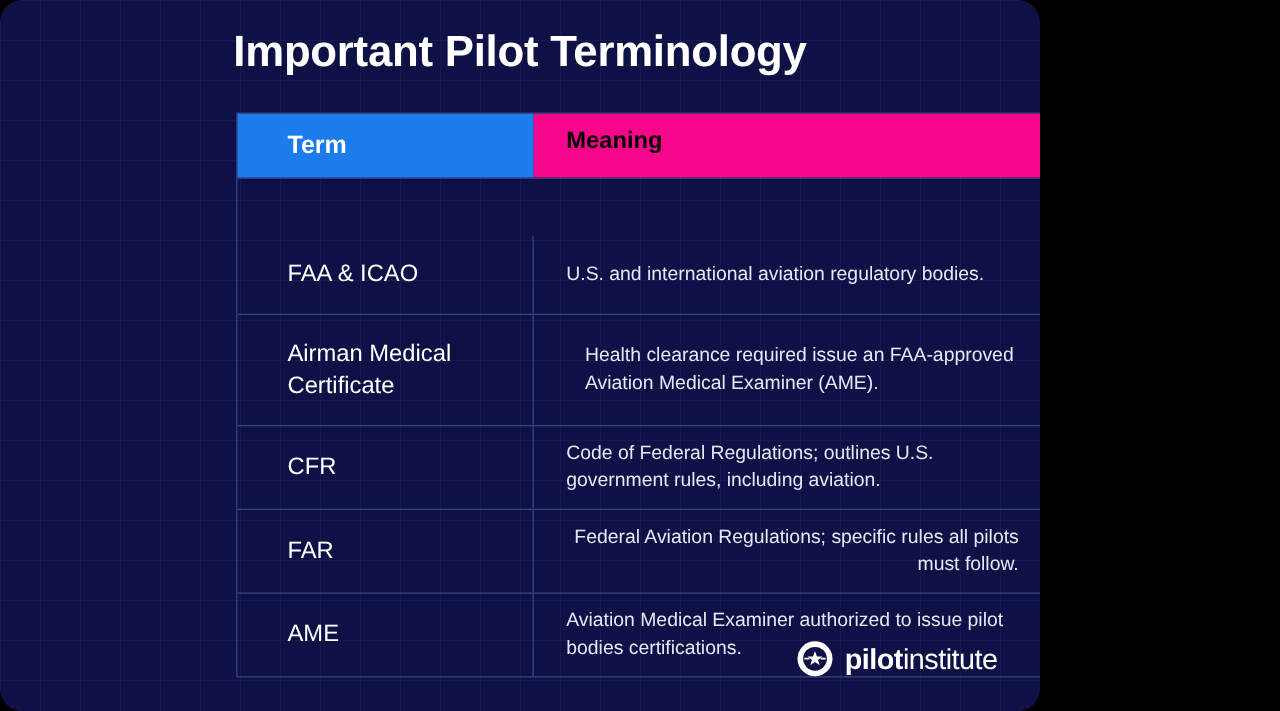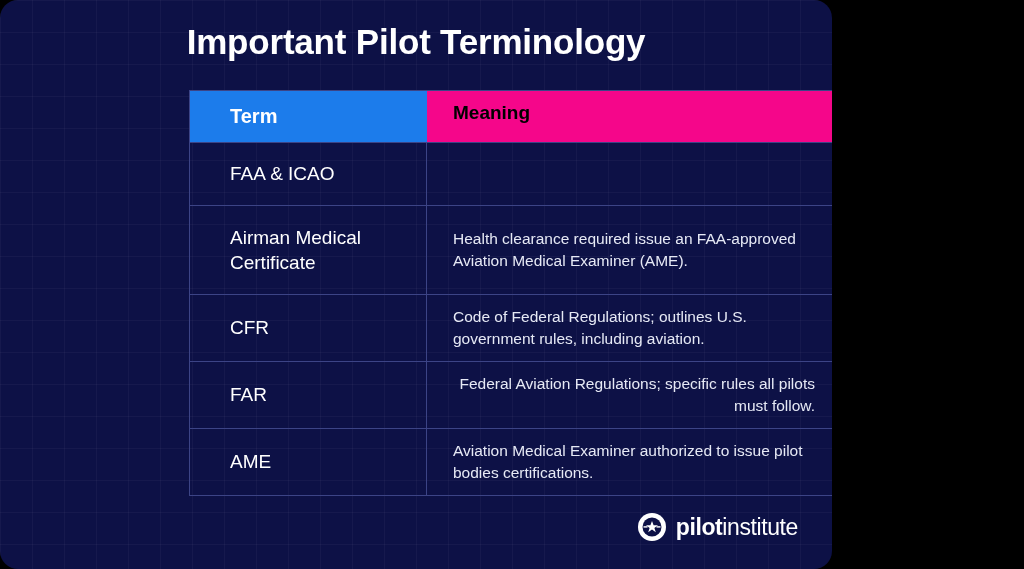--- a/index.html
+++ b/index.html
@@ -85,22 +85,22 @@
   .cell-meaning {
     flex: 1;
     box-sizing: border-box;
     color: #e6e9f5;
     font-size: 15.5px;
     padding: 0 18px 0 26px;
     display: flex;
     align-items: center;
     line-height: 1.42;
   }
-  .r1 { height: 62px; }
-  .r2 { height: 88px; }
+  .r1 { height: 62px; margin-top: 46px; }
+  .r2 { height: 88px; gap: 15px; }
   .r3 { height: 66px; }
   .r4 { height: 66px; text-align: right; }
   .r5 { height: 66px; }
 
   .brand {
     position: absolute;
     right: 34px;
     bottom: 28px;
     display: flex;
     align-items: center;
@@ -134,20 +134,21 @@
 
   <div class="table">
 
     <div class="row">
       <div class="head-term">Term</div>
       <div class="head-meaning">Meaning</div>
     </div>
 
     <div class="row r1">
       <div class="cell-term">FAA &amp; ICAO</div>
+      <div class="cell-meaning">U.S. and international aviation regulatory bodies.</div>
     </div>
 
     <div class="row r2">
       <div class="cell-term">Airman Medical Certificate</div>
       <div class="cell-meaning">Health clearance required issue an FAA-approved Aviation Medical Examiner (AME).</div>
     </div>
 
     <div class="row r3">
       <div class="cell-term">CFR</div>
       <div class="cell-meaning">Code of Federal Regulations; outlines U.S. government rules, including aviation.</div>

